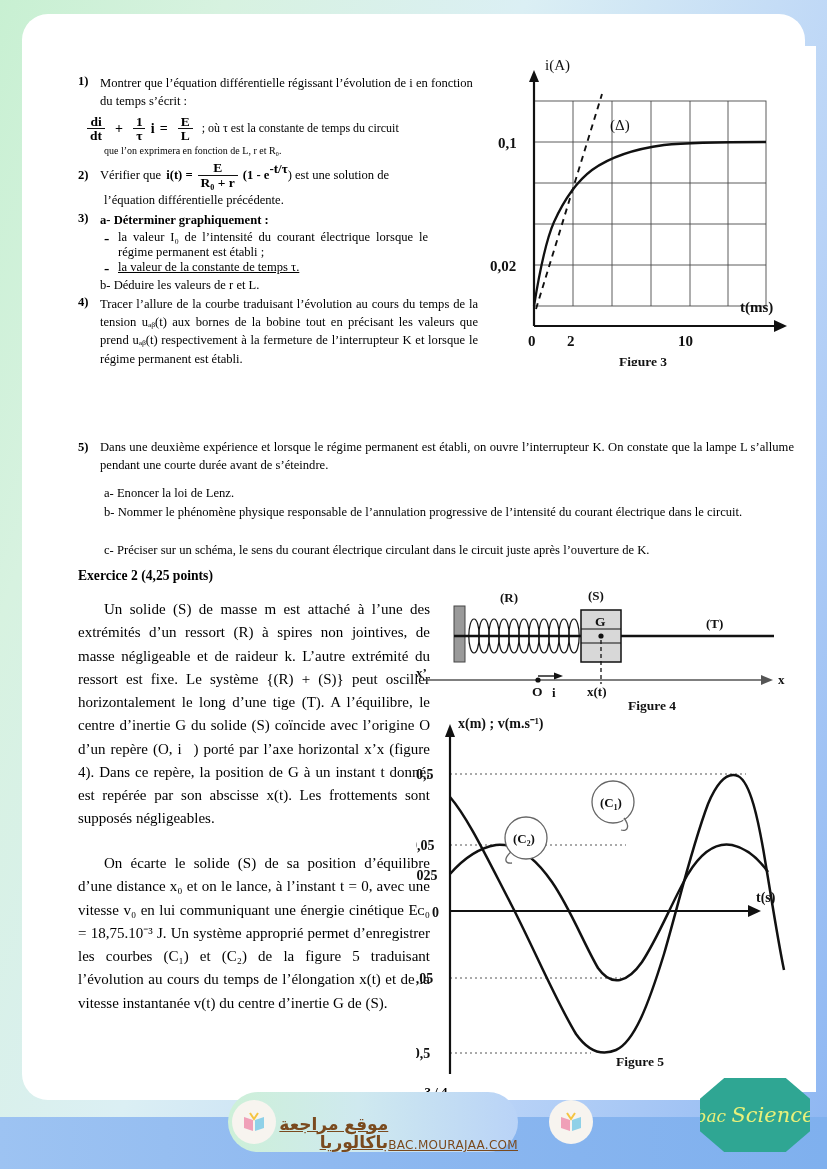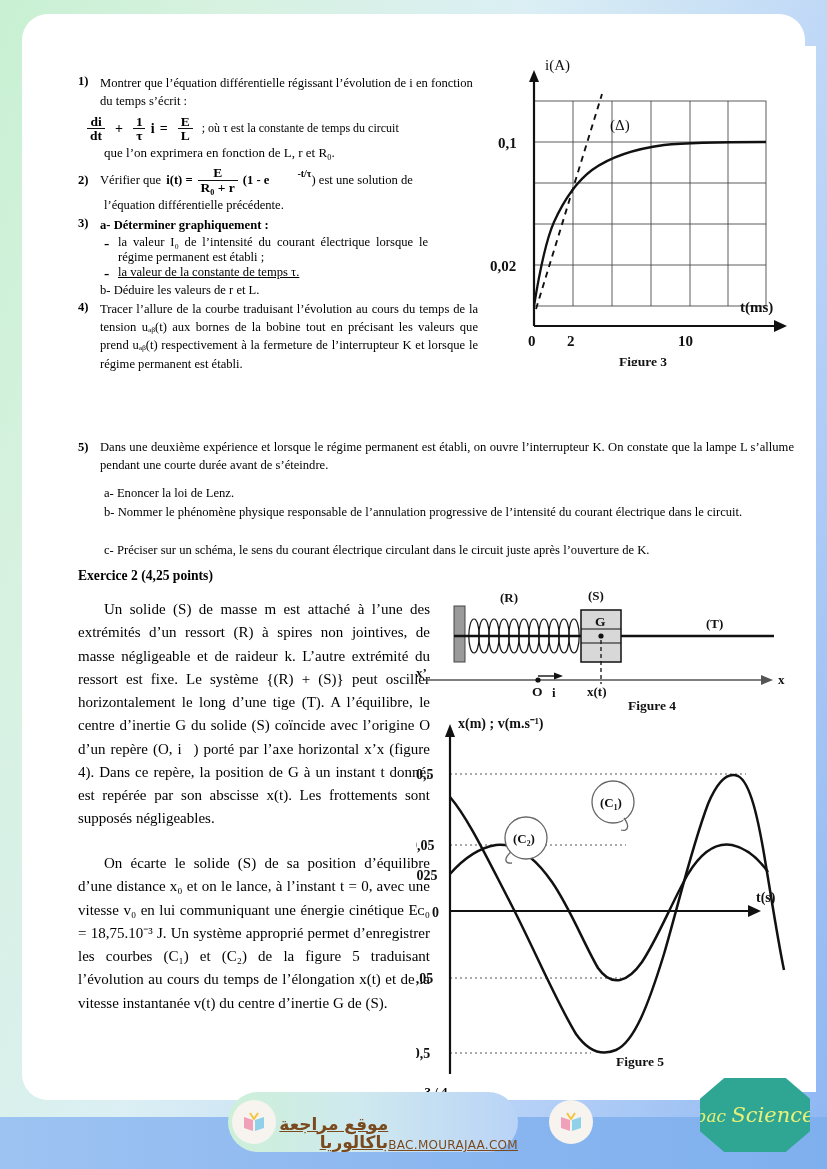--- a/index.html
+++ b/index.html
@@ -97,33 +97,33 @@
             <span class="den">τ</span>
           </span>
           <span>i</span>
           <span class="op">=</span>
           <span class="frac">
             <span class="num">E</span>
             <span class="den">L</span>
           </span>
           <span style="font-weight:normal;font-size:12px;margin-left:4px;">; où τ est la constante de temps du circuit</span>
         </div>
-        <div style="margin-left:26px;font-size:13px;">que l’on exprimera en fonction de L, r et R₀.</div>
+        <div style="margin-left:26px;font-size:10px;">que l’on exprimera en fonction de L, r et R₀.</div>
 
         <div class="qrow" style="margin-top:5px;align-items:center;">
           <div class="qnum">2)</div>
           <div class="qbody" style="display:flex;align-items:center;flex-wrap:nowrap;">
             <span>Vérifier que</span>
             <span class="b" style="margin-left:5px;">i(t) =</span>
             <span class="frac b">
               <span class="num">E</span>
               <span class="den">R₀ + r</span>
             </span>
             <span class="b">(1 - e</span>
-            <span class="b" style="font-size:10px;position:relative;top:-6px;margin-left:28px;">-t/τ</span>
+            <span class="b" style="font-size:13px;position:relative;top:-6px;">-t/τ</span>
             <span>) est une solution de</span>
           </div>
         </div>
         <div style="margin-left:26px;font-size:12.6px;margin-top:3px;">l’équation différentielle précédente.</div>
 
         <div class="qrow" style="margin-top:3px;">
           <div class="qnum">3)</div>
           <div class="qbody b">a- Déterminer graphiquement :</div>
         </div>
         <div class="sub">

